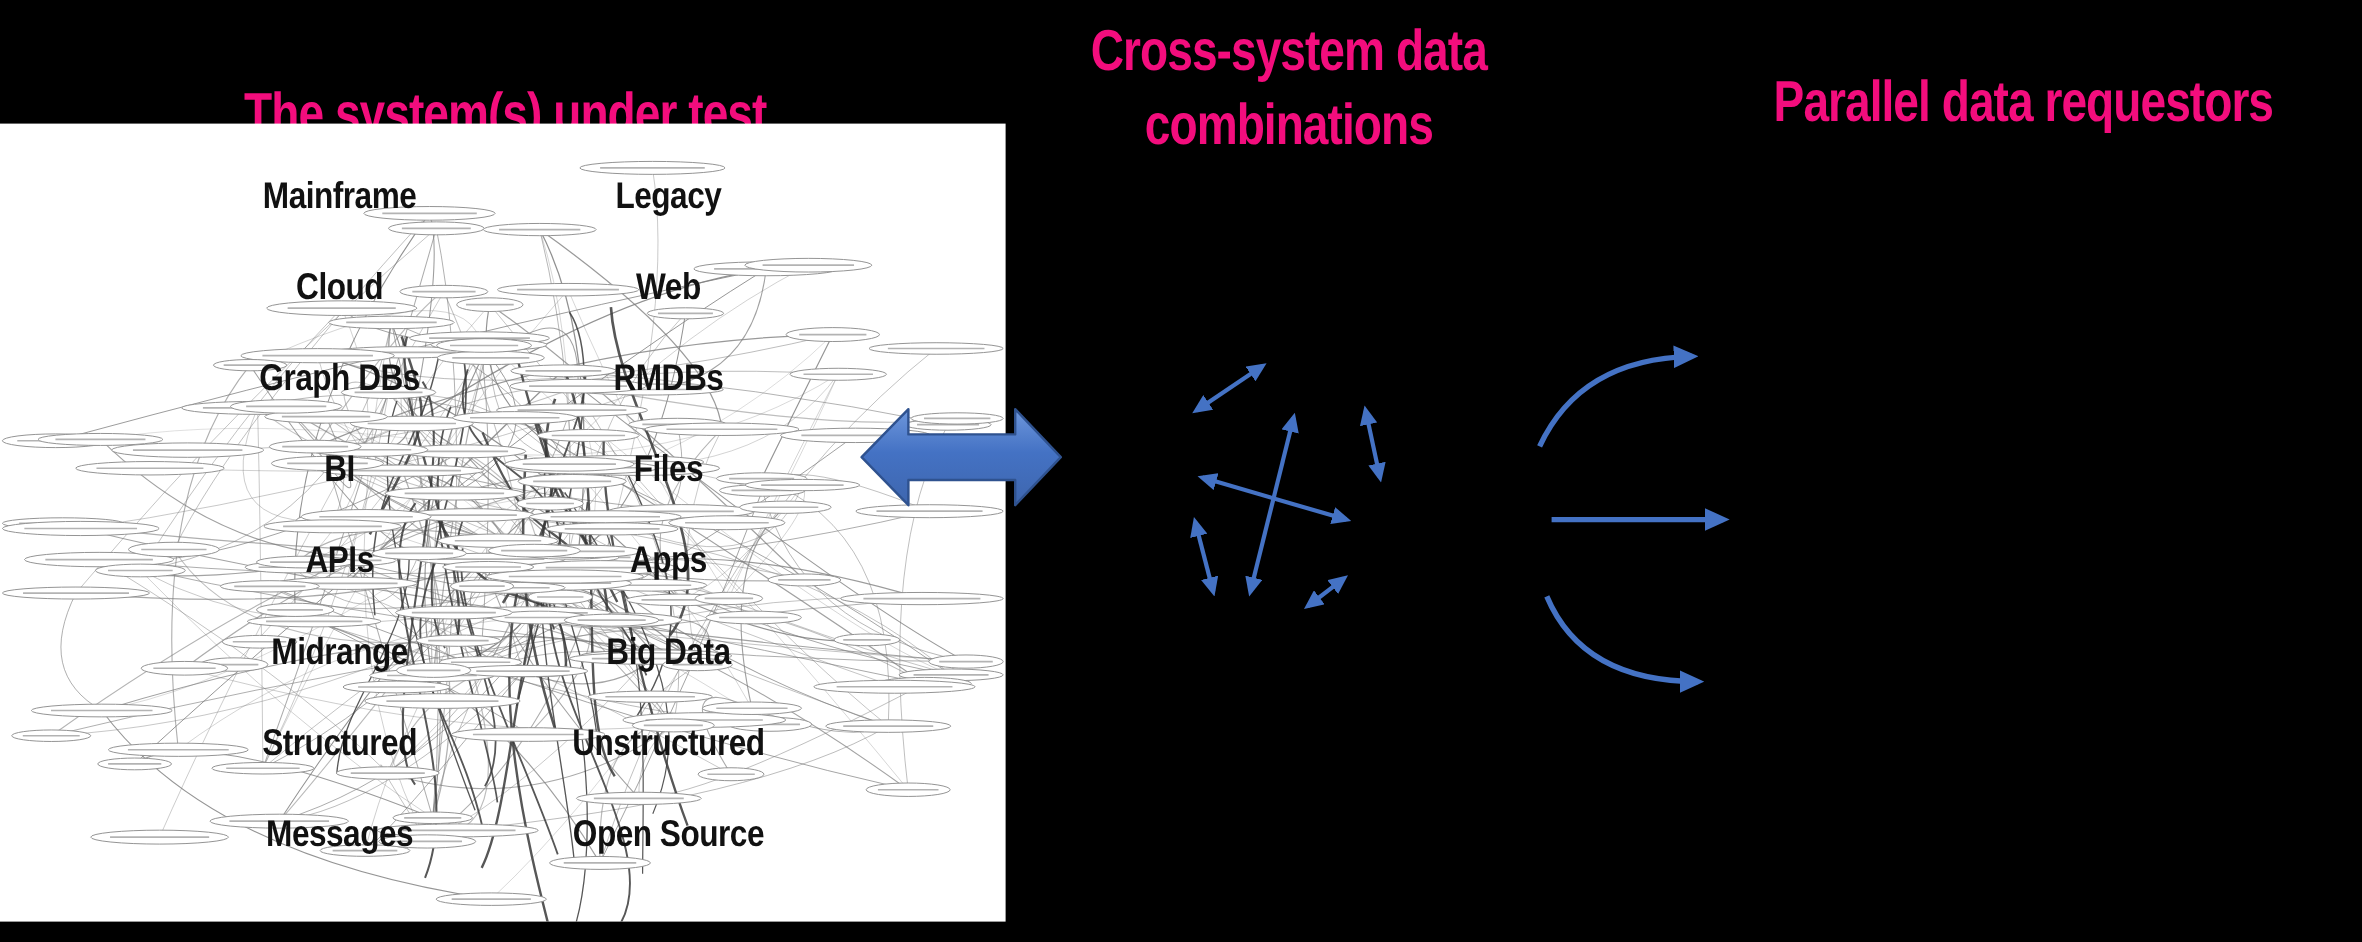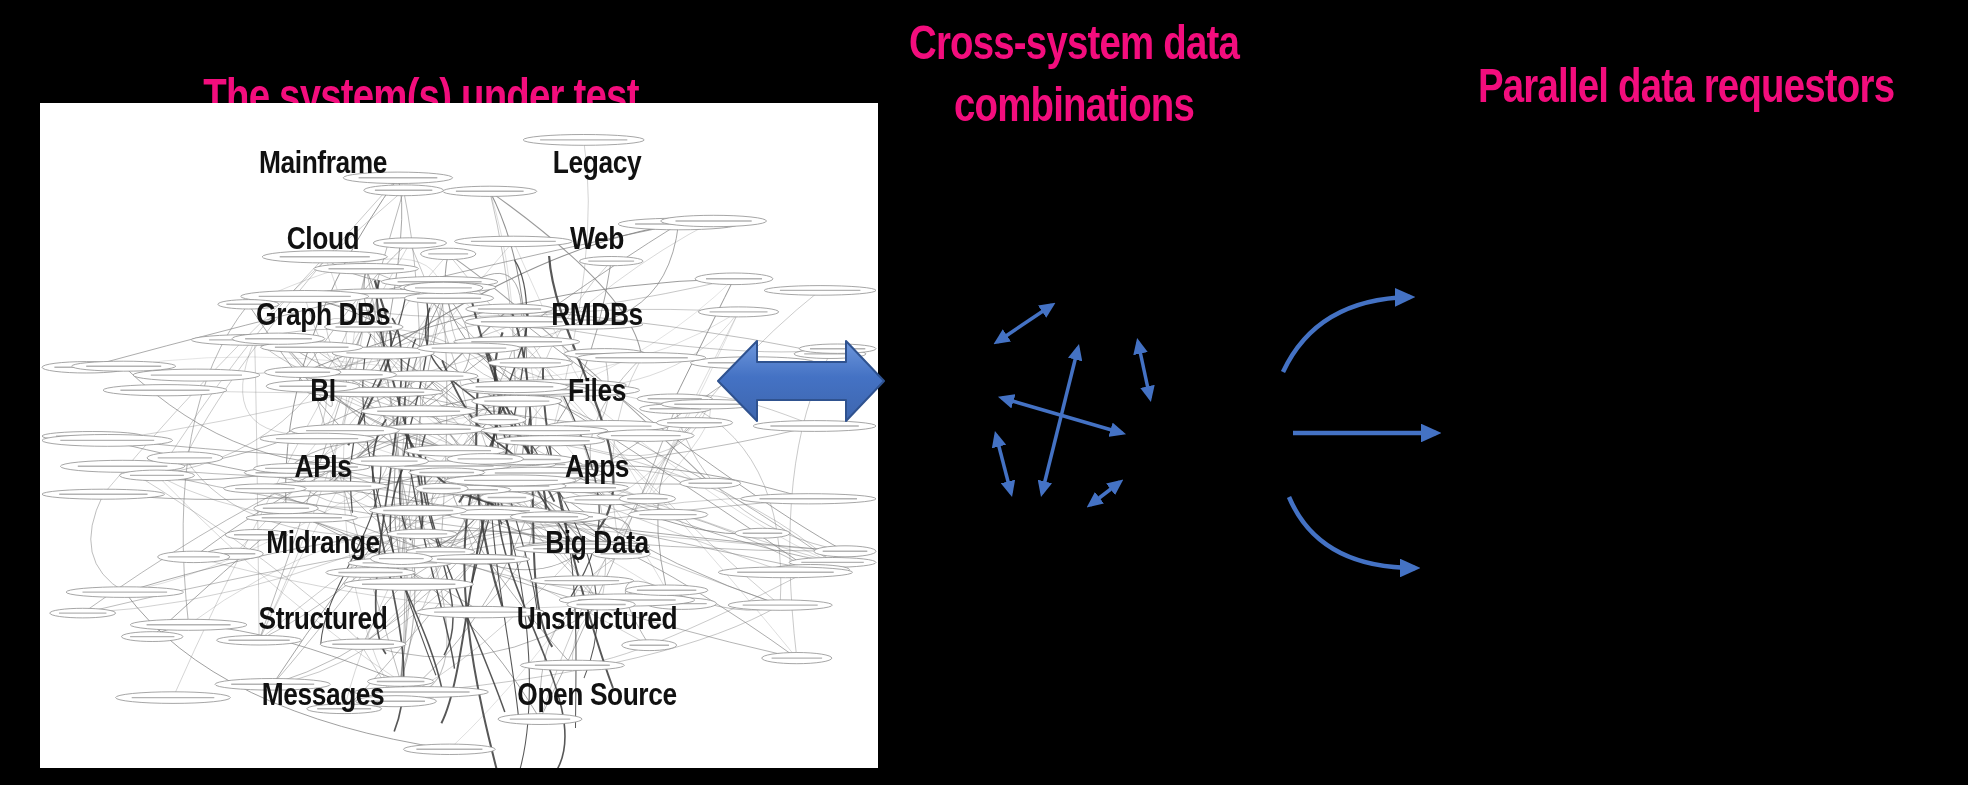--- a/index.html
+++ b/index.html
@@ -4,21 +4,21 @@
 <style>
   html,body{margin:0;padding:0;background:#000;}
   .stage{position:relative;width:1968px;height:785px;background:#000;overflow:hidden;
          font-family:"Liberation Sans",sans-serif;}
   .title{position:absolute;color:#F30D7D;font-weight:bold;font-size:48px;line-height:52px;
          text-align:center;transform:scaleX(0.8);transform-origin:center;white-space:nowrap;
          letter-spacing:-1px;}
   .title-left{left:21px;top:70px;width:800px;}
   .title-mid{left:848px;top:12px;width:452px;line-height:62px;}
   .title-right{left:1428px;top:60px;width:500px;}
-  .panel{position:absolute;left:0;top:103px;width:838px;height:665px;background:#ffffff;margin-left:40px;}
+  .panel{position:absolute;left:0;top:103px;width:838px;height:665px;background:#ffffff;}
   .panel svg{position:absolute;left:0;top:0;}
   .sys-label{position:absolute;width:300px;margin-left:-150px;text-align:center;
              color:#111;font-weight:bold;font-size:31px;line-height:40px;height:40px;margin-top:-20px;
              transform:scaleX(0.85);transform-origin:center;white-space:nowrap;letter-spacing:-0.5px;}
   .arrows-overlay{position:absolute;left:0;top:0;width:1968px;height:785px;pointer-events:none;}
 </style>
 </head>
 <body>
 
 <div class="stage">

